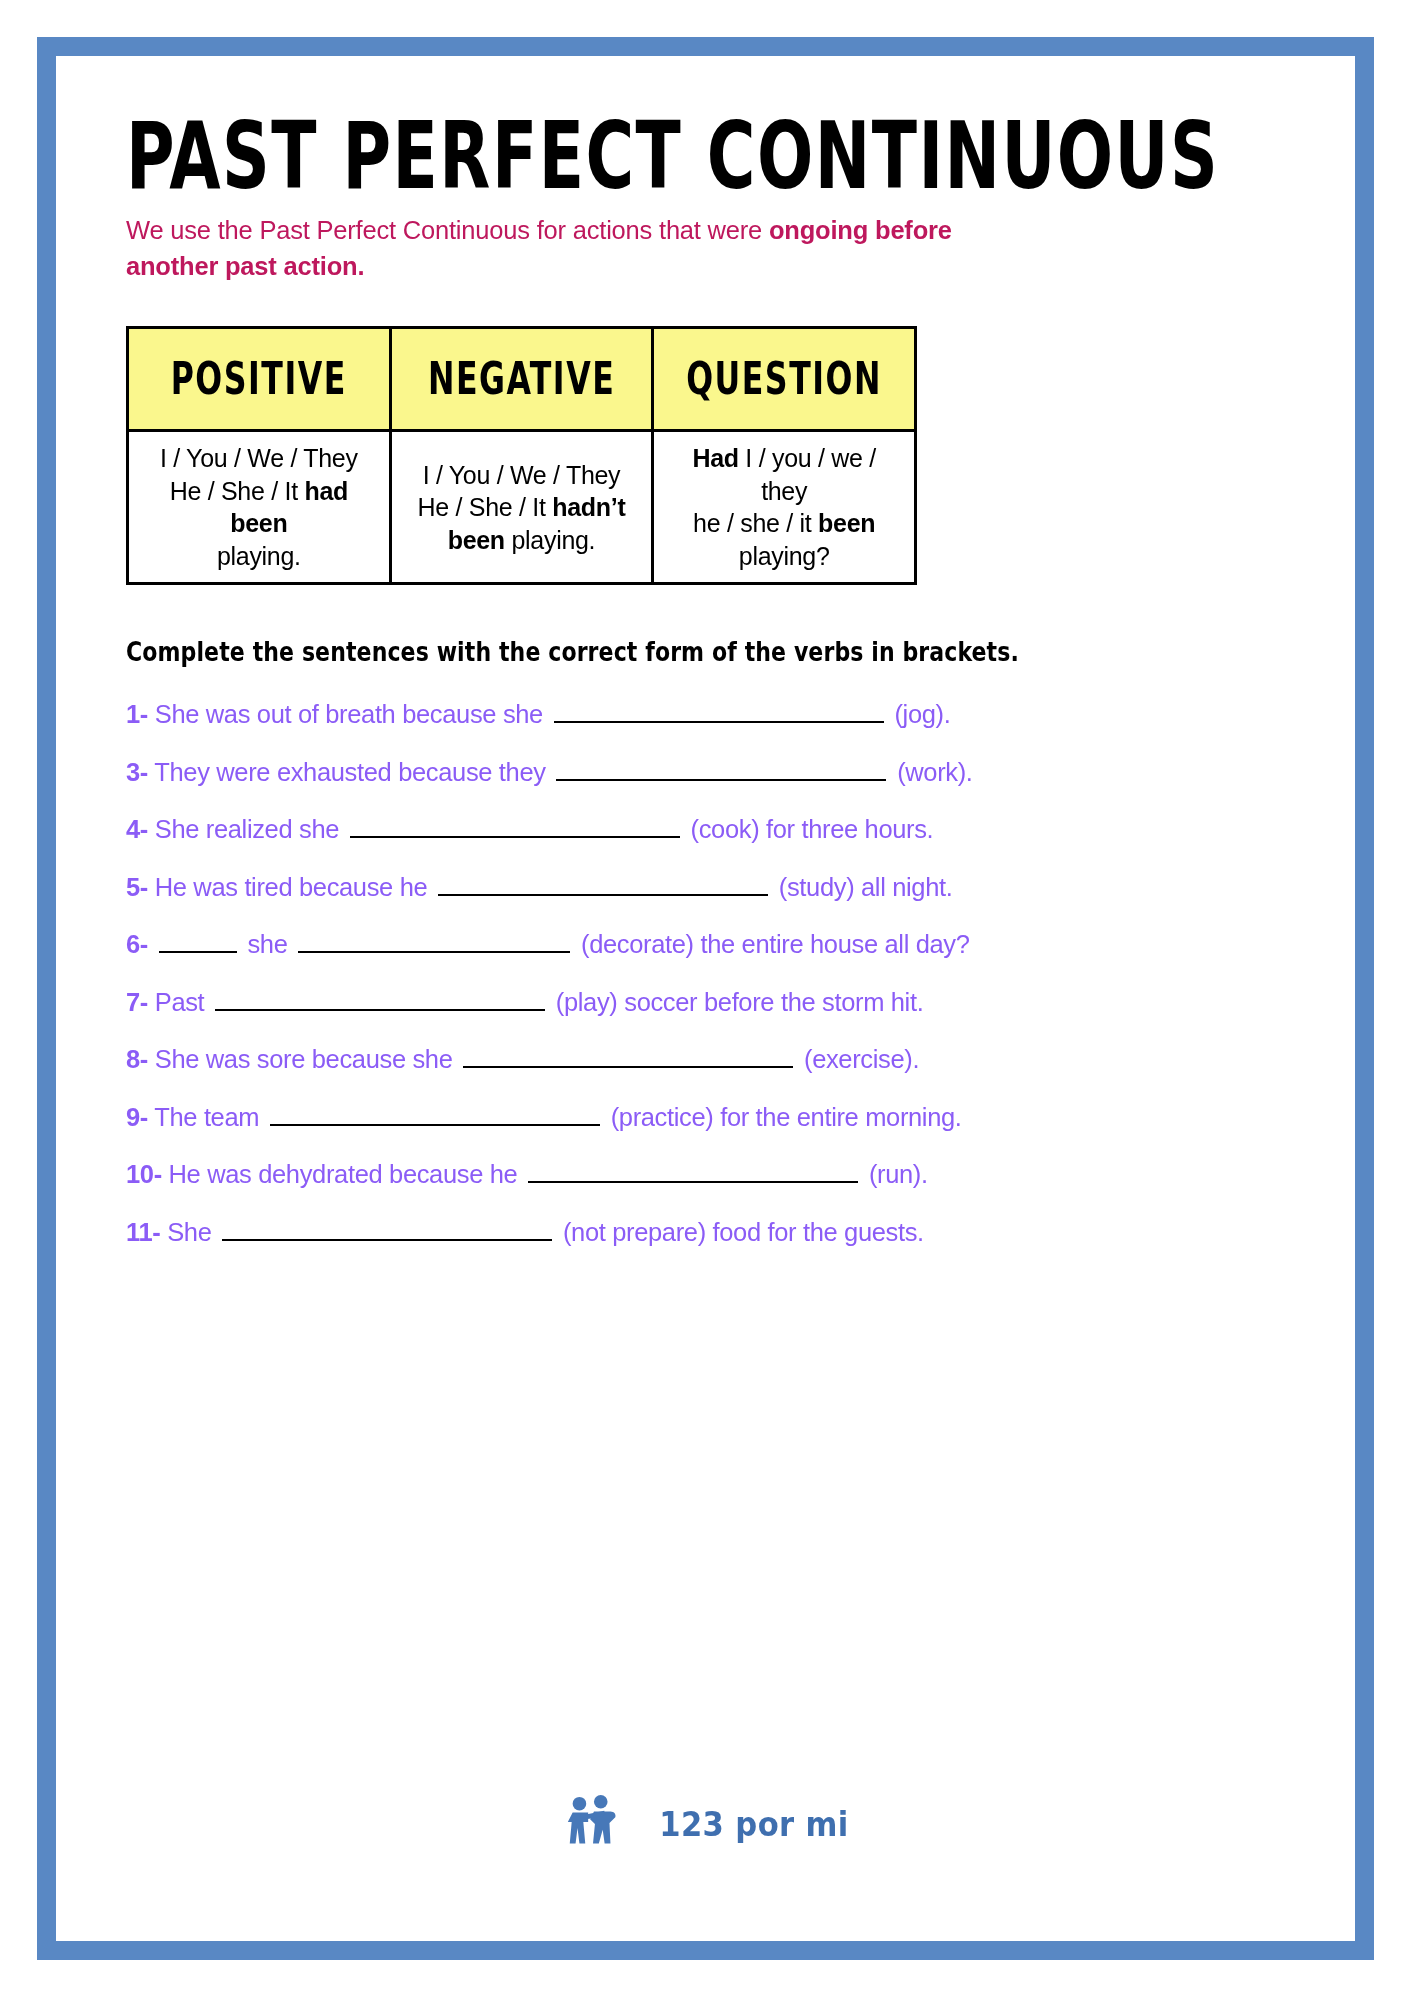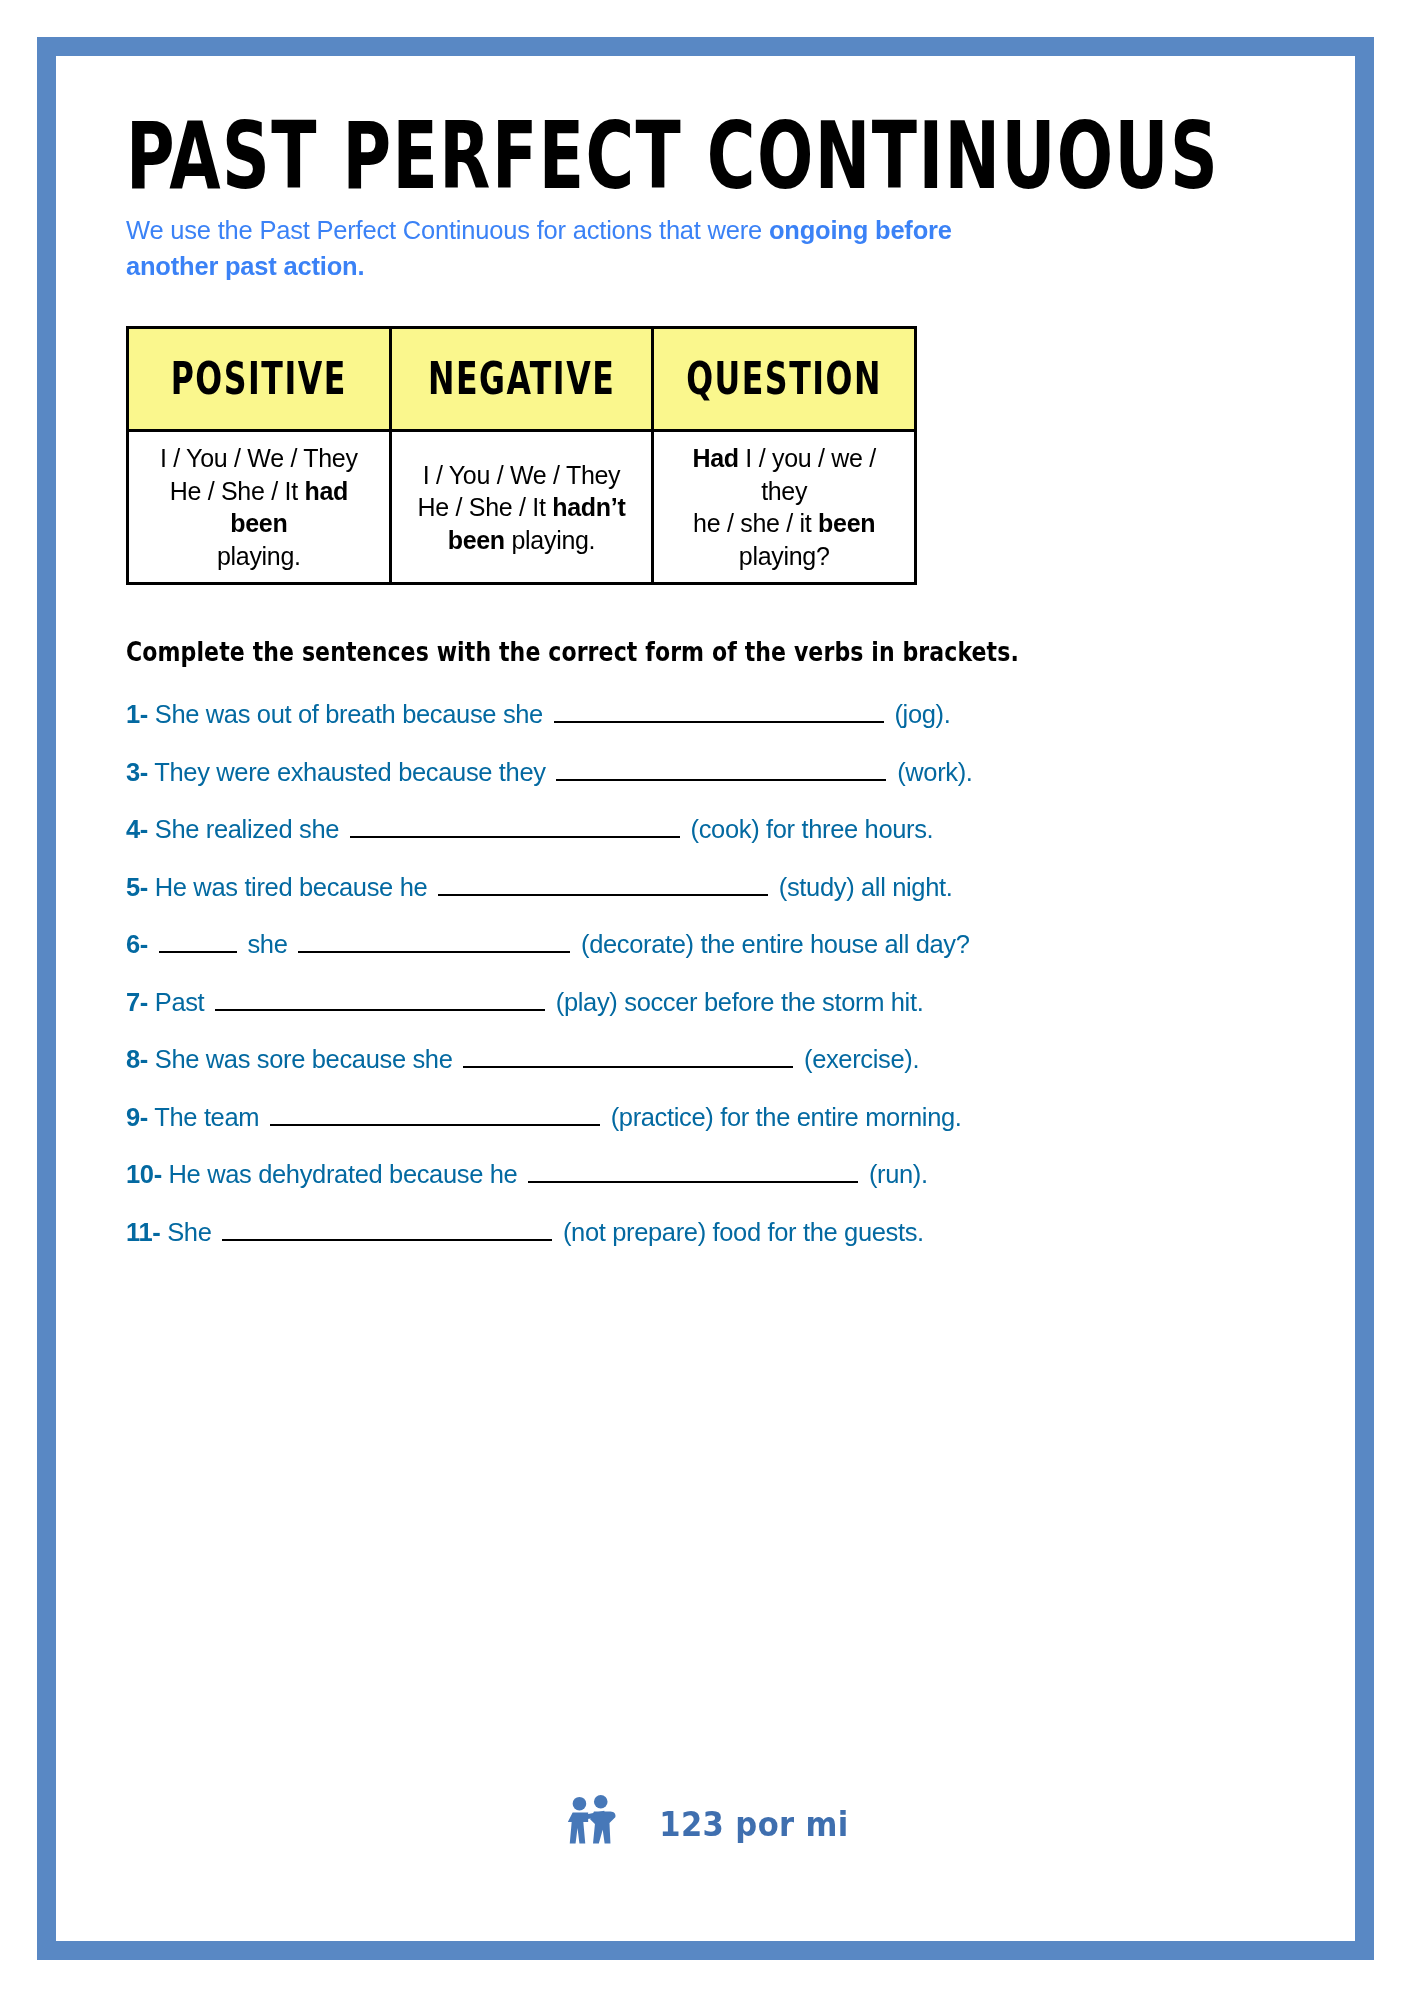--- a/index.html
+++ b/index.html
@@ -48,21 +48,21 @@
     transform: scaleX(0.97) scaleY(1.22);
     transform-origin: left top;
     white-space: nowrap;
     margin-top: 4px;
   }
 
   .intro {
     font-family: "Liberation Sans", sans-serif;
     font-size: 25.5px;
     line-height: 1.42;
-    color: #3b82f6;
+    color: #be185d;
     margin-top: 26px;
     max-width: 900px;
     letter-spacing: -0.2px;
   }
   .intro b { font-weight: bold; }
 
   
   .grammar-table {
     margin-top: 42px;
     border: 3px solid #000;
@@ -109,21 +109,21 @@
     transform-origin: left center;
     color: #000;
   }
 
   
   .exercises { margin-top: 34px; }
 
   .ex-item {
     font-family: "Liberation Sans", sans-serif;
     font-size: 25.5px;
-    color: #0369a1;
+    color: #8b5cf6;
     margin-bottom: 28.5px;
     letter-spacing: -0.35px;
     white-space: nowrap;
   }
   .ex-num { font-weight: bold; }
   .blank {
     display: inline-block;
     border-bottom: 2px solid #000;
     height: 20px;
     vertical-align: baseline;

